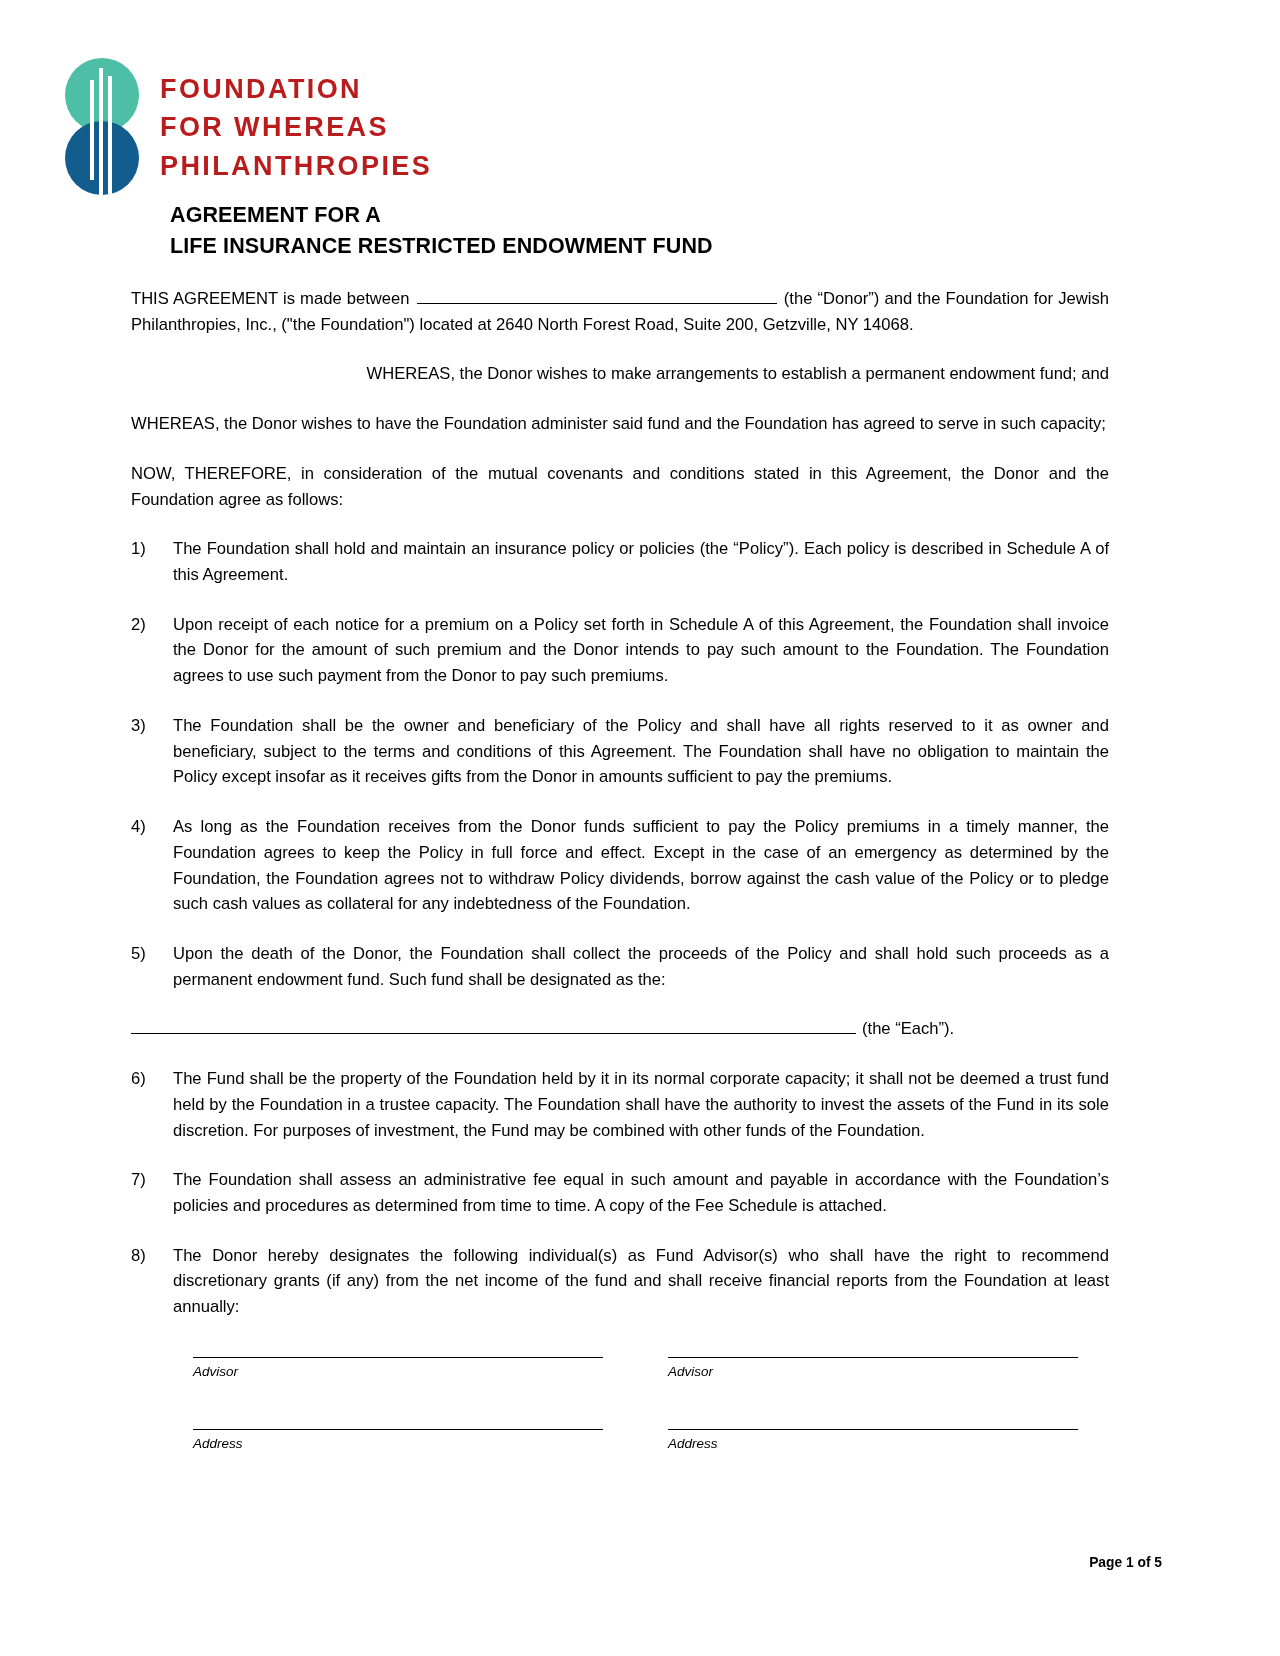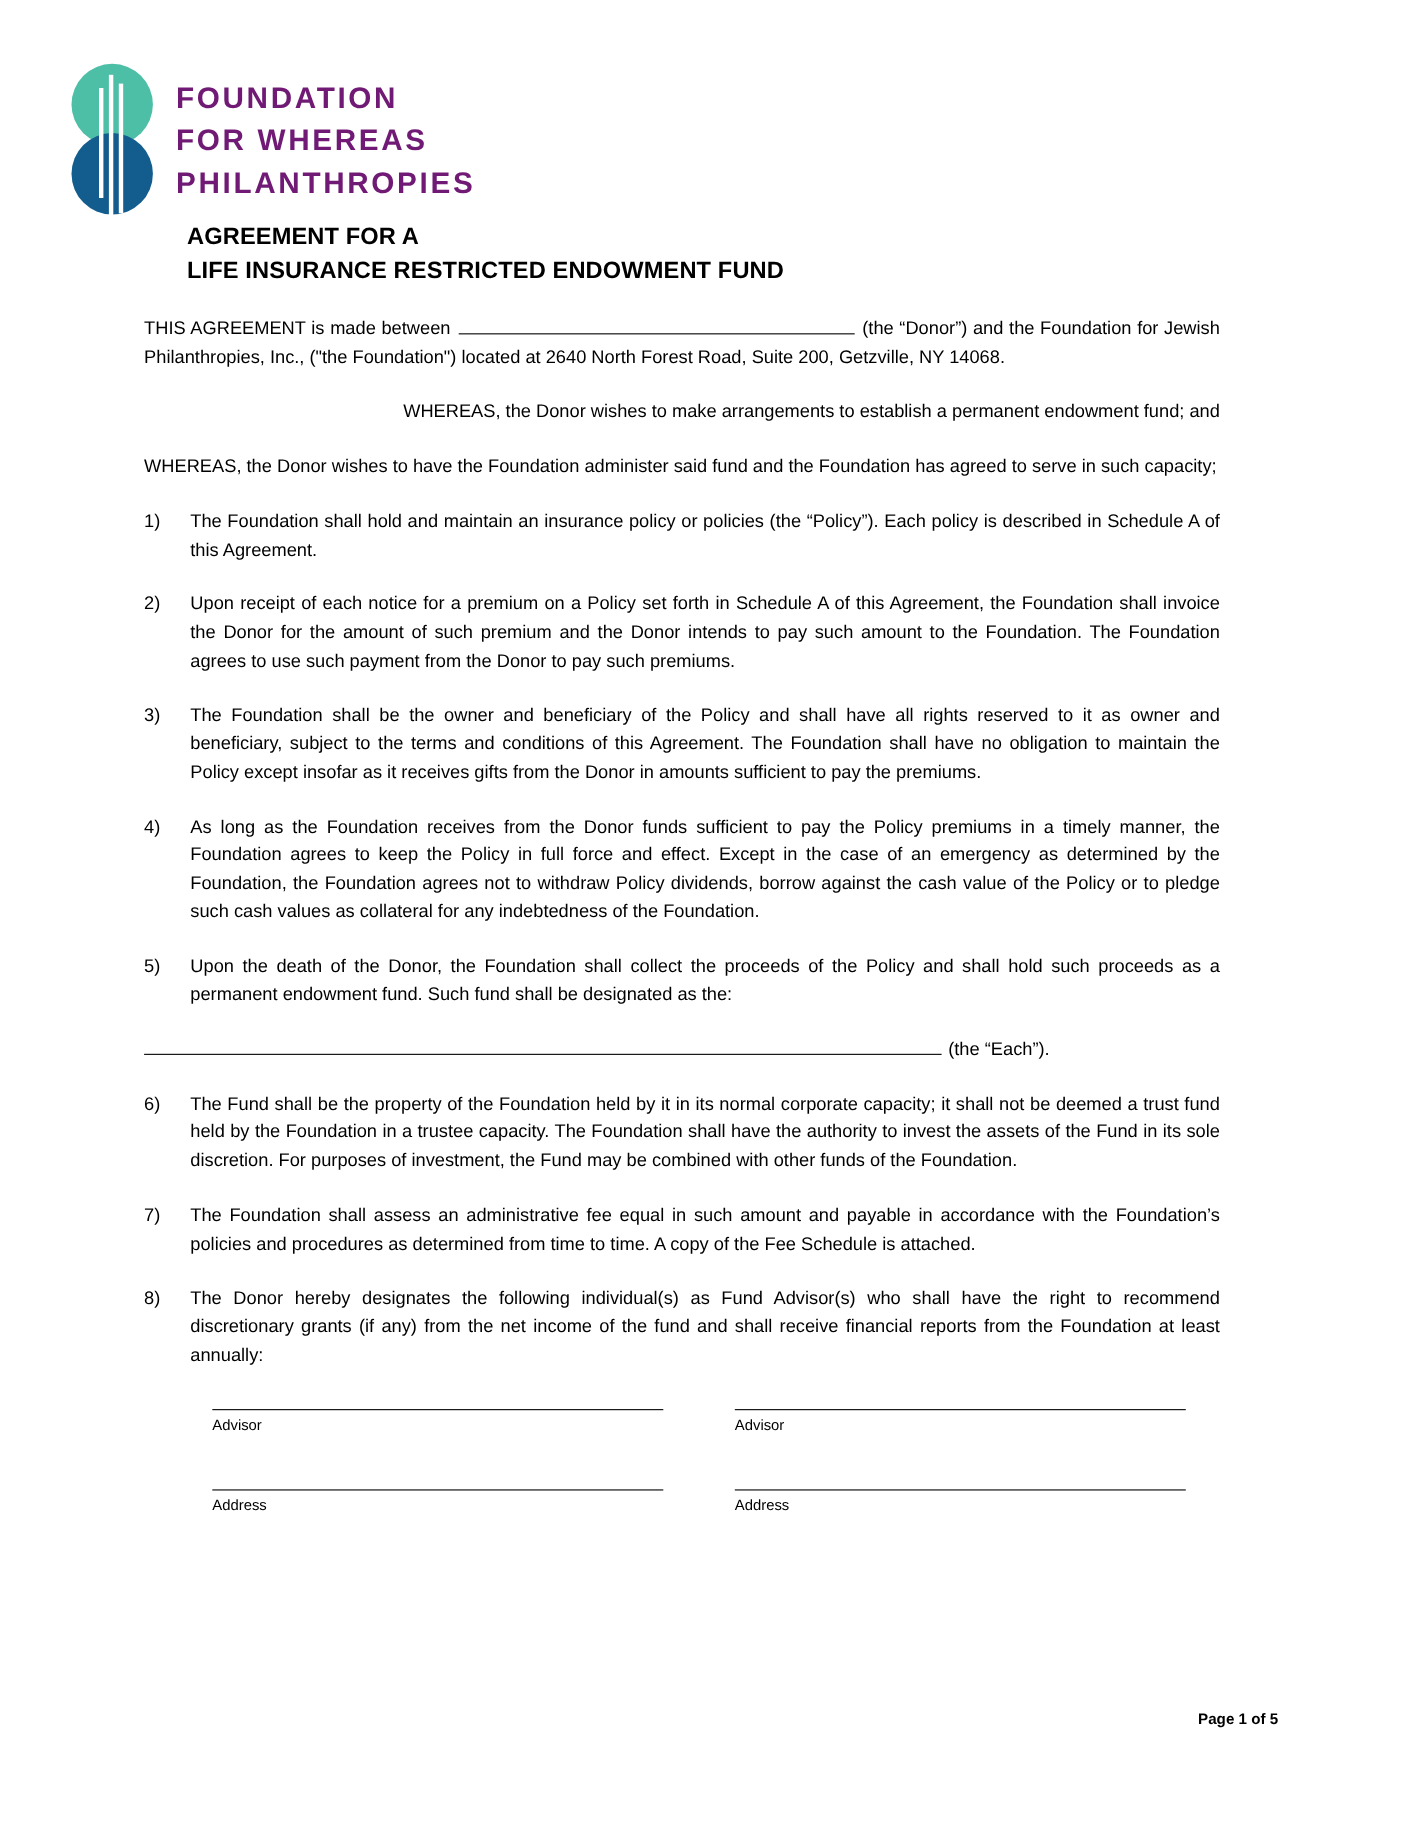--- a/index.html
+++ b/index.html
@@ -56,21 +56,21 @@
     position: absolute;
     background: #ffffff;
     width: 4px;
   }
   .lb1 { left: 28px; top: 22px;  height: 100px; }
   .lb2 { left: 37px; top: 10px;  height: 128px; }
   .lb3 { left: 46px; top: 18px;  height: 118px; }
   .logo-words {
     margin-left: 18px;
     margin-top: 12px;
-    color: #701a75;
+    color: #b91c1c;
     font-size: 27px;
     font-weight: bold;
     letter-spacing: 2.4px;
     line-height: 1.42;
   }
   .logo-words div { white-space: nowrap; }
 
   
   .doc-title {
     position: absolute;
@@ -157,20 +157,21 @@
   .adv-col { width: 410px; }
   .sig-line {
     border-bottom: 1.7px solid #000;
     height: 1px;
     width: 100%;
   }
   .sig-label {
     font-size: 13.5px;
     margin-top: 5px;
     line-height: 1.3;
+    font-style: italic;
   }
   .sig-gap { height: 48px; }
 
   
   .footer {
     position: absolute;
     right: 118px;
     bottom: 86px;
     font-size: 13.8px;
     font-weight: bold;
@@ -204,20 +205,21 @@
   <div class="body-wrap">
 
     <p class="para">
       <span>THIS AGREEMENT is made between</span>
       <span class="fill-line fill-inline-1"></span>
       <span>(the “Donor”) and the Foundation for Jewish Philanthropies, Inc., ("the Foundation") located at 2640 North Forest Road, Suite 200, Getzville, NY  14068.</span>
     </p>
 
     <p class="para lastline-left">WHEREAS, the Donor wishes to make arrangements to establish a permanent endowment fund; and</p>
     <p class="para">WHEREAS, the Donor wishes to have the Foundation administer said fund and the Foundation has agreed to serve in such capacity;</p>
+    <p class="para">NOW, THEREFORE, in consideration of the mutual covenants and conditions stated in this Agreement, the Donor and the Foundation agree as follows:</p>
 
     <ol class="terms">
       <li>
         <span class="num">1)</span>
         <span>The Foundation shall hold and maintain an insurance policy or policies (the “Policy”).  Each policy is described in Schedule A of this Agreement.</span>
       </li>
       <li>
         <span class="num">2)</span>
         <span>Upon receipt of each notice for a premium on a Policy set forth in Schedule A of this Agreement, the Foundation shall invoice the Donor for the amount of such premium and the Donor intends to pay such amount to the Foundation. The Foundation agrees to use such payment from the Donor to pay such premiums.</span>
       </li>

